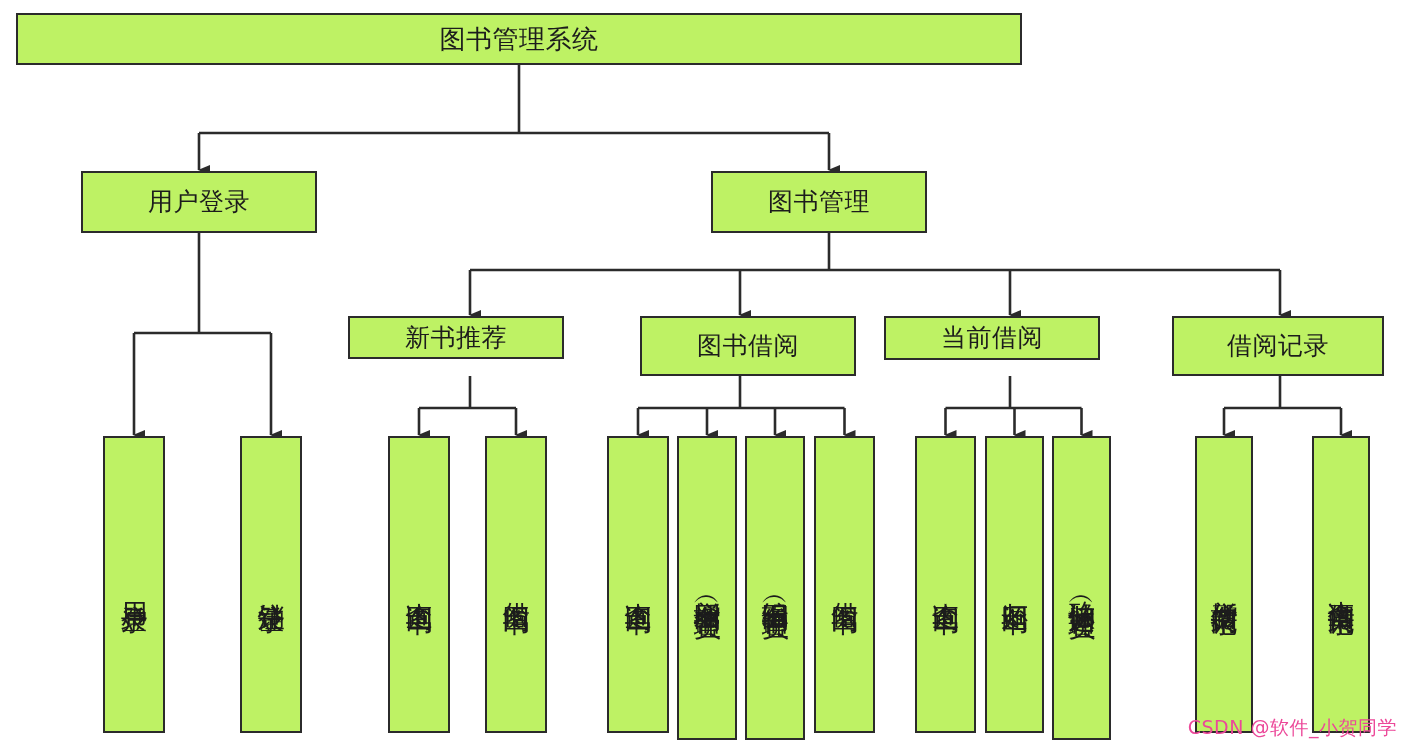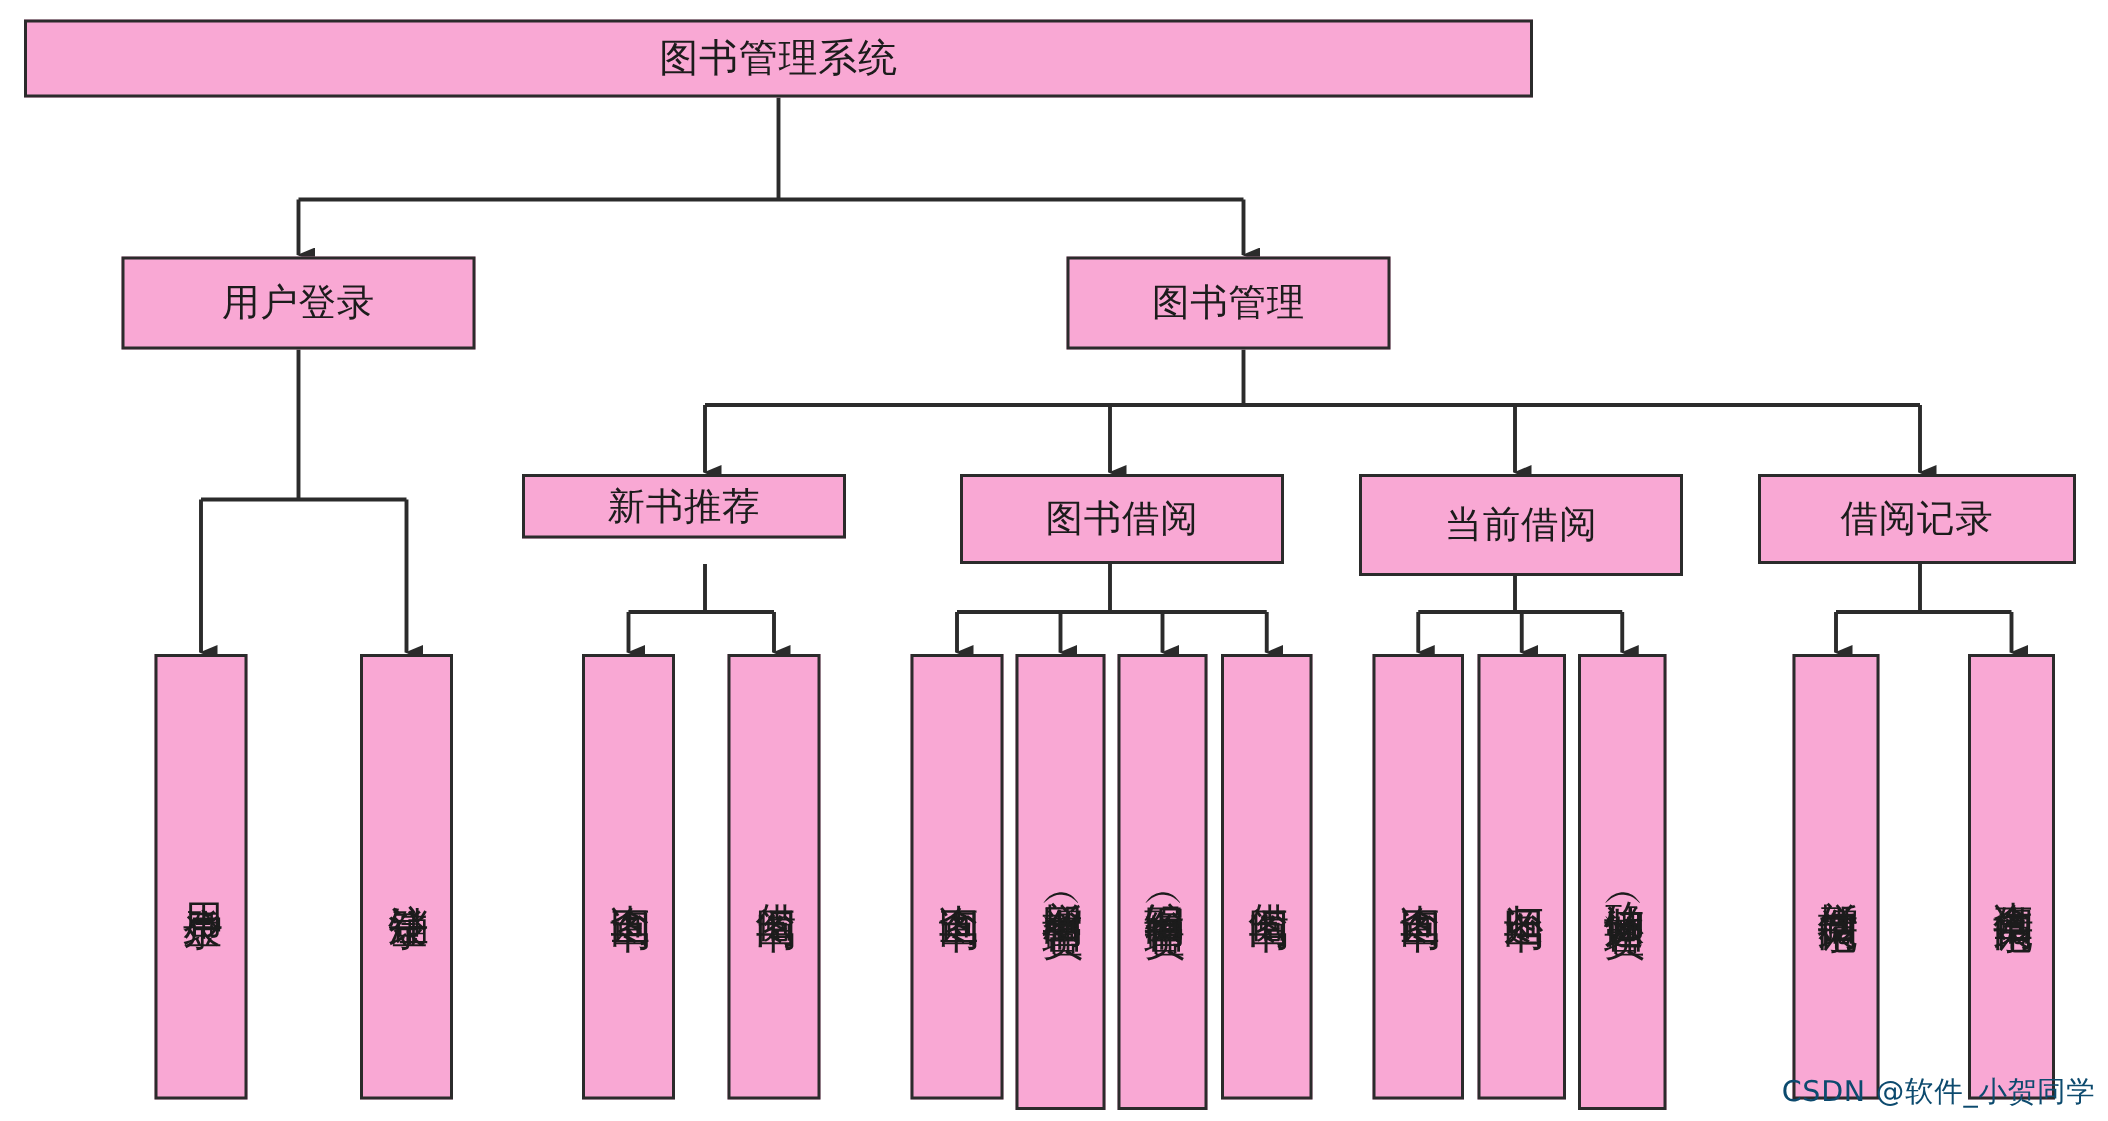--- a/index.html
+++ b/index.html
@@ -23,21 +23,21 @@
     position: absolute;
     left: 0;
     top: 0;
     width: 1405px;
     height: 747px;
     pointer-events: none;
   }
   .node {
     position: absolute;
     box-sizing: border-box;
-    background: #f9a8d4;
+    background: #bef264;
     border: 2.5px solid #2b2b2b;
     display: flex;
     align-items: center;
     justify-content: center;
     overflow: hidden;
   }
   .node .label {
     color: #1c1c1c;
     line-height: 1.18;
     text-align: center;
@@ -59,21 +59,21 @@
     text-orientation: upright;
     font-size: 27px;
     line-height: 1.06;
     letter-spacing: 2px;
   }
   .watermark {
     position: absolute;
     right: 8px;
     bottom: 6px;
     font-size: 19px;
-    color: #0c4a6e;
+    color: #ec4899;
     letter-spacing: 0.5px;
     white-space: nowrap;
     z-index: 5;
   }
 </style>
 </head>
 <body>
 
 <div id="diagram-root">
 
@@ -129,21 +129,21 @@
       </div>
       <div class="node horiz" style="left: 711px; top: 171px; width: 216px; height: 62px;">
         <span class="label">图书管理</span>
       </div>
       <div class="node horiz" style="left: 348px; top: 316px; width: 216px; height: 43px;">
         <span class="label">新书推荐</span>
       </div>
       <div class="node horiz" style="left: 640px; top: 316px; width: 216px; height: 60px;">
         <span class="label">图书借阅</span>
       </div>
-      <div class="node horiz" style="left: 906px; top: 316px; width: 216px; height: 68px;">
+      <div class="node horiz" style="left: 884px; top: 316px; width: 216px; height: 44px;">
         <span class="label">当前借阅</span>
       </div>
       <div class="node horiz" style="left: 1172px; top: 316px; width: 212px; height: 60px;">
         <span class="label">借阅记录</span>
       </div>
       <div class="node vert" style="left: 103px; top: 436px; width: 62px; height: 297px;">
         <span class="label">用户登录</span>
       </div>
       <div class="node vert" style="left: 240px; top: 436px; width: 62px; height: 297px;">
         <span class="label">注销登录</span>

